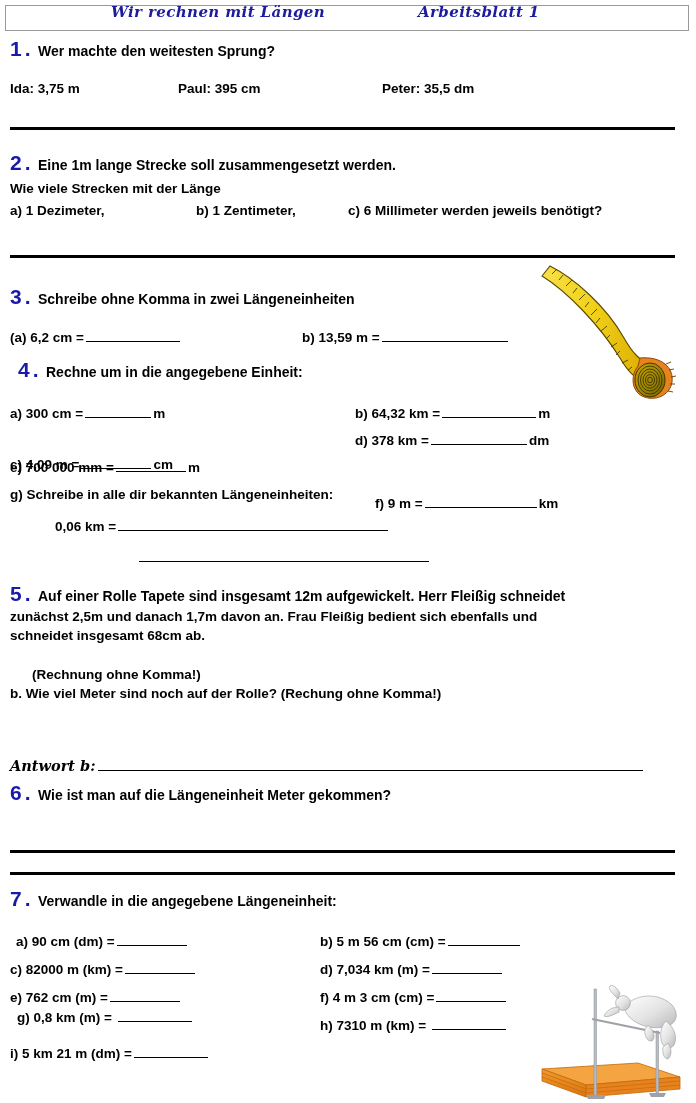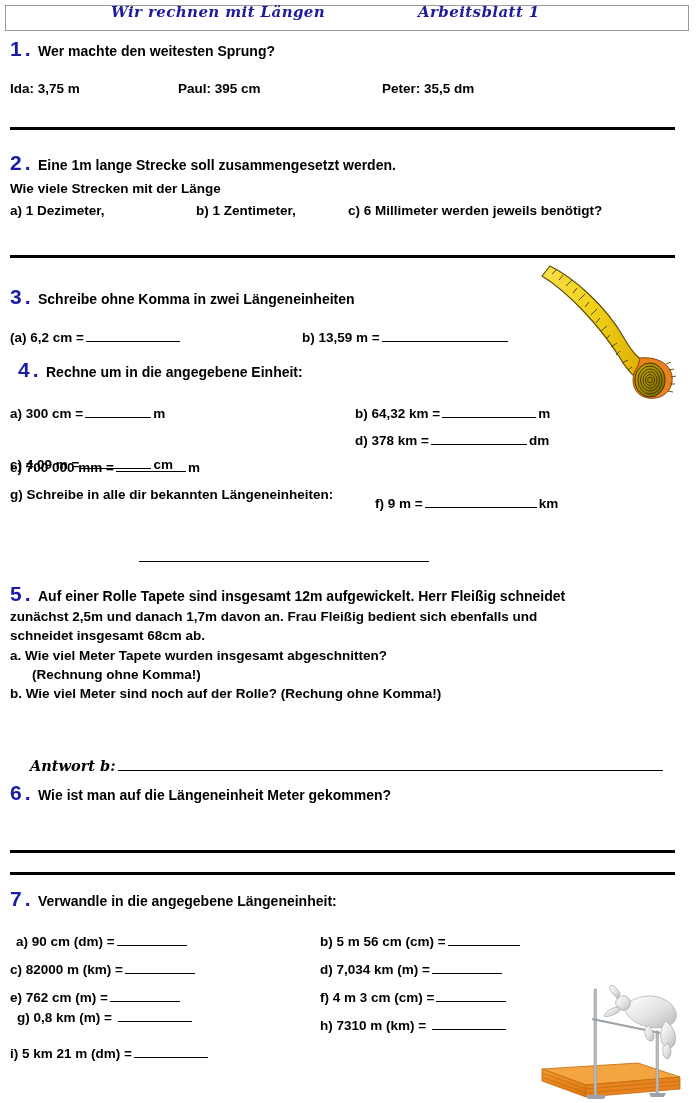--- a/index.html
+++ b/index.html
@@ -244,35 +244,37 @@
 
   <div class="abs body-line" style="left:10px; top:460px;">
     <span>e) 700 000 mm =</span><span class="blank" style="width:70px;"></span><span>m</span>
   </div>
   <div class="abs body-line" style="left:375px; top:460px;margin-top:36px;">
     <span>f) 9 m =</span><span class="blank" style="width:112px;"></span><span>km</span>
   </div>
 
   <div class="abs body-line" style="left:10px; top:487px;">g) Schreibe in alle dir bekannten Längeneinheiten:</div>
 
+  <div class="abs body-line" style="left:55px; top:519px;">
+    <span>0,06 km =</span><span class="blank" style="width:270px;"></span>
+  </div>
   <div class="abs" style="left:137px; top:548px;">
     <span class="blank" style="width:290px;"></span>
   </div>
 
   <div class="abs" style="left:10px; top:583px;">
     <span class="qnum">5</span><span class="qnum">.</span>
     <span class="qtext">Auf einer Rolle Tapete sind insgesamt 12m aufgewickelt. Herr Fleißig schneidet</span>
   </div>
   <div class="abs body-line" style="left:10px; top:609px;">zunächst 2,5m und danach 1,7m davon an. Frau Fleißig bedient sich ebenfalls und</div>
   <div class="abs body-line" style="left:10px; top:628px;">schneidet insgesamt 68cm ab.</div>
-  <div class="abs body-line" style="left:10px; top:648px;">a. Wie viel Meter Tapete wurden insgesamt abgeschnitten?</div>
   <div class="abs body-line" style="left:32px; top:667px;">(Rechnung ohne Komma!)</div>
   <div class="abs body-line" style="left:10px; top:686px;">b. Wie viel Meter sind noch auf der Rolle? (Rechung ohne Komma!)</div>
 
-  <div class="abs" style="left:10px; top:757px;margin-left:20px;">
+  <div class="abs" style="left:10px; top:757px;">
     <span class="script-label">Antwort b:</span><span class="blank" style="width:545px;"></span>
   </div>
 
   <div class="abs" style="left:10px; top:782px;">
     <span class="qnum">6</span><span class="qnum">.</span>
     <span class="qtext">Wie ist man auf die Längeneinheit Meter gekommen?</span>
   </div>
 
   <div class="hr" style="left:10px; top:850px; width:665px;"></div>
   <div class="hr" style="left:10px; top:872px; width:665px;"></div>

